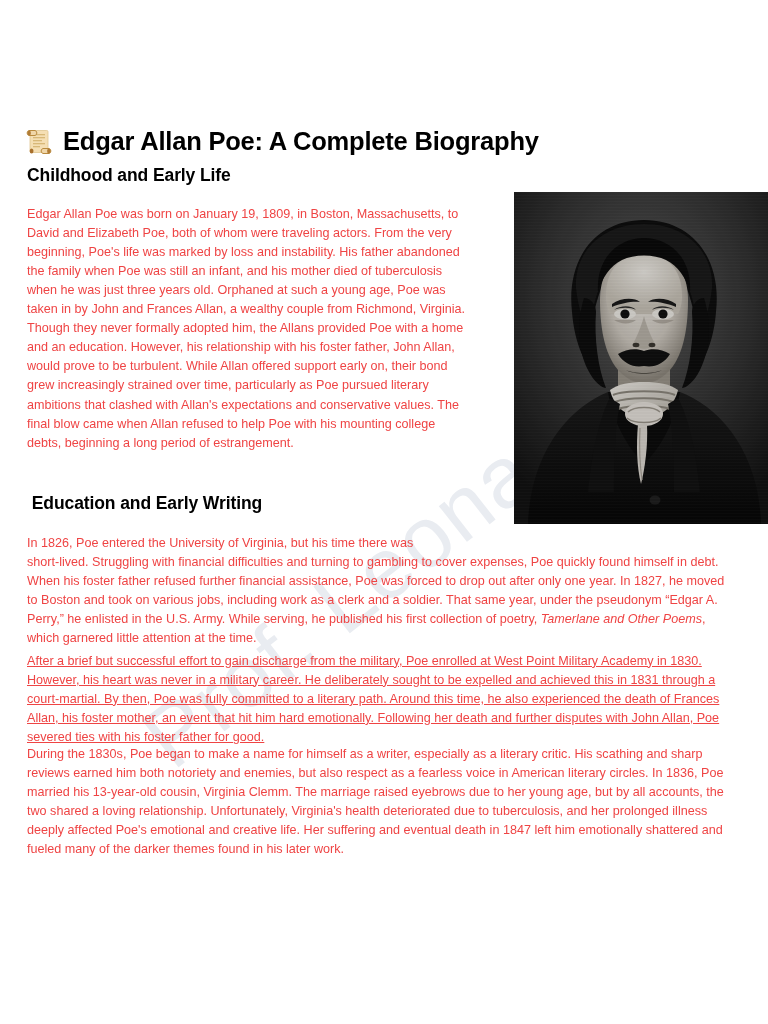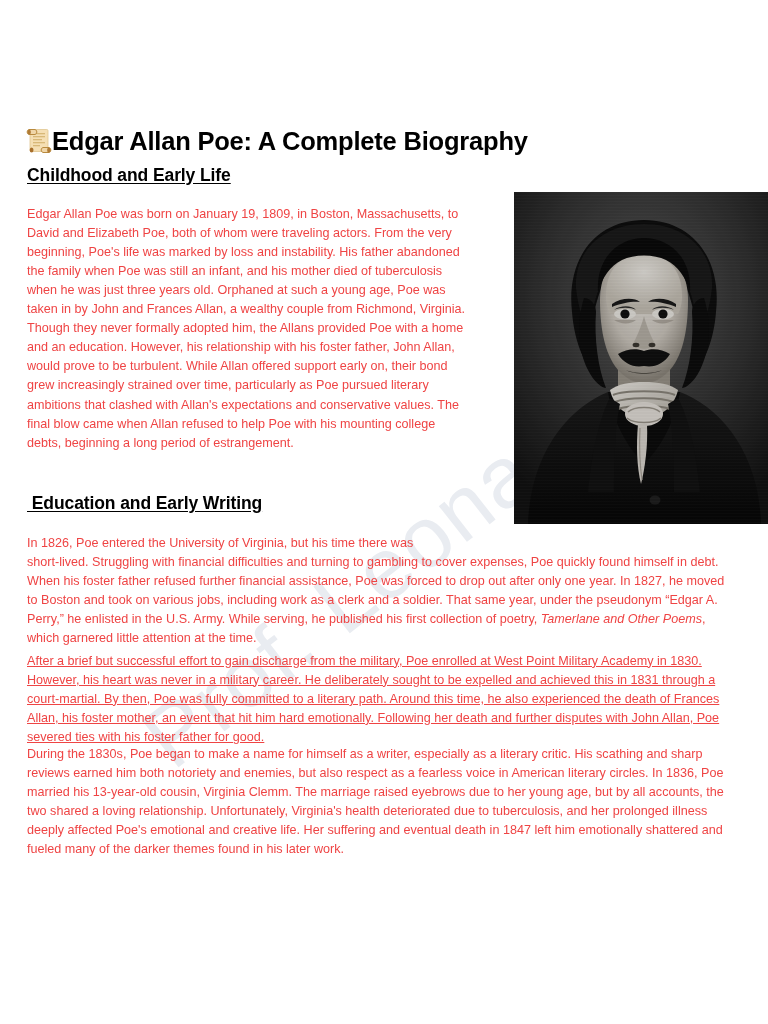--- a/index.html
+++ b/index.html
@@ -58,39 +58,38 @@
   .doc-title {
     position: absolute;
     left: 26px;
     top: 83px;
     width: 700px;
     font-size: 25.5px;
     font-weight: bold;
     line-height: 1.15;
     letter-spacing: -0.2px;
     display: flex;
-    align-items: flex-start;
-    gap: 0;
+    align-items: center;
+    gap: 11px;
     margin-top: 44px;
   }
   .scroll-icon {
     display: inline-block;
     width: 26px;
     height: 28px;
     position: relative;
     flex: 0 0 auto;
   }
   .scroll-icon svg { display: block; }
 
   
   .section-heading {
     position: absolute;
     font-size: 17.5px;
     font-weight: bold;
-    text-decoration: underline;
     text-underline-offset: 2px;
     letter-spacing: -0.1px;
     white-space: pre;
   }
   #heading-childhood { left: 27px; top: 150px; }
   #heading-education { left: 27px; top: 478px; }
 
   
   .body-par {
     position: absolute;

